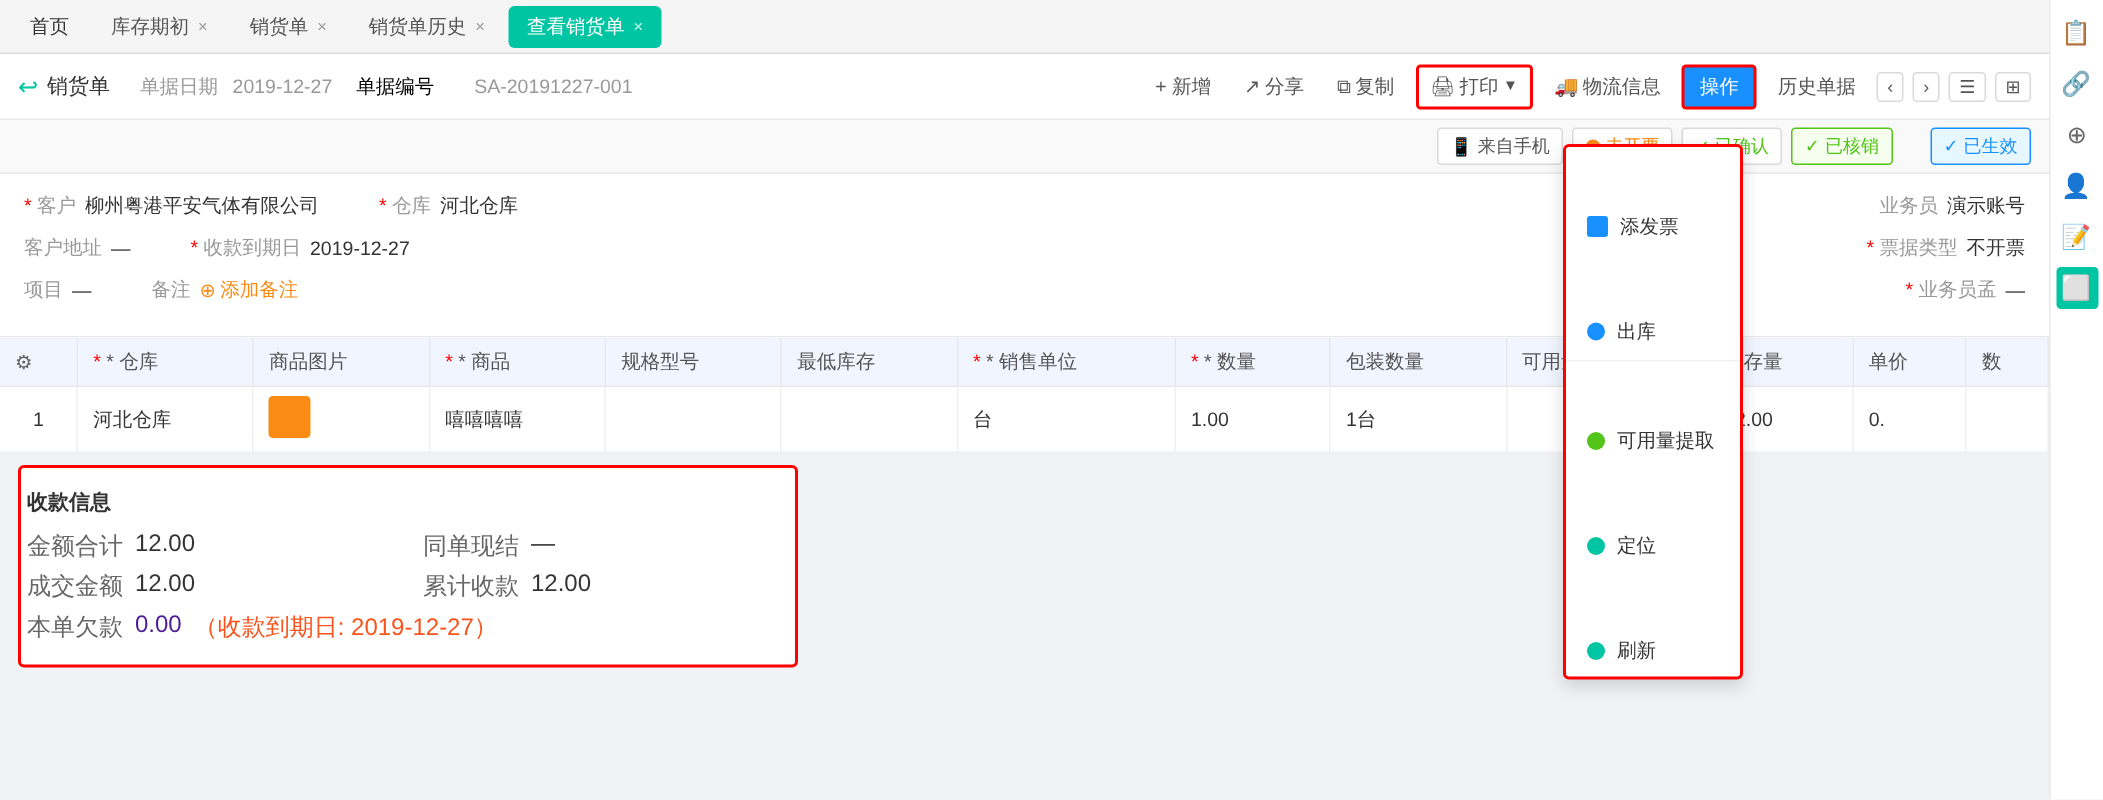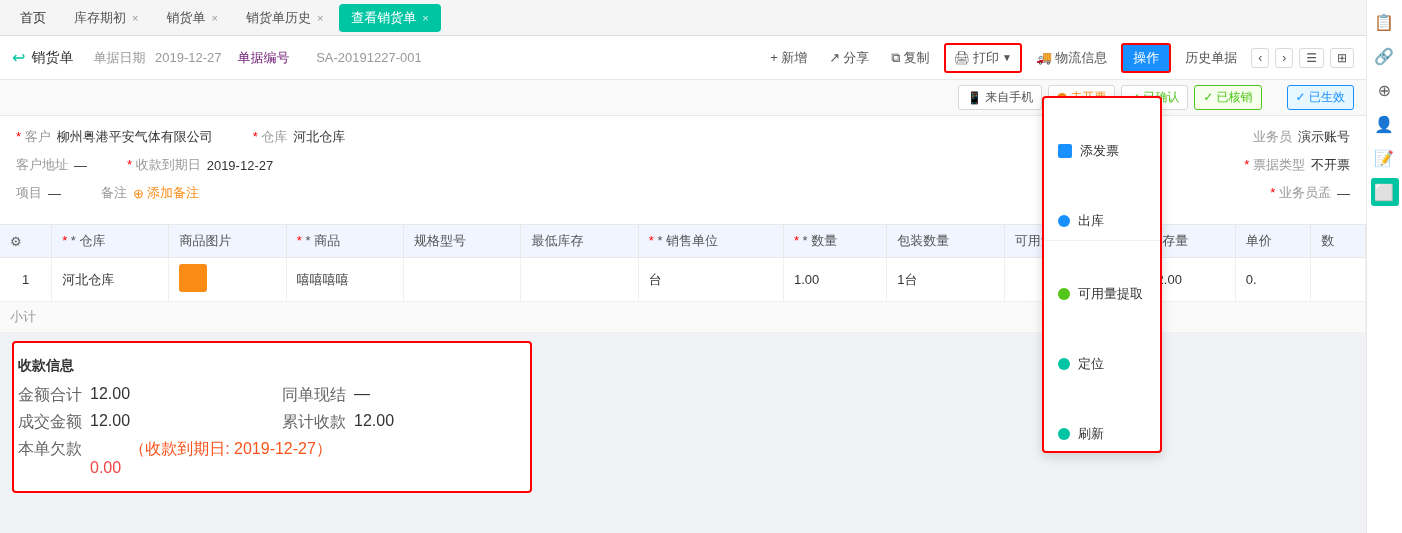--- a/index.html
+++ b/index.html
@@ -56,21 +56,21 @@
     .product-img { width: 28px; height: 28px; background: #fa8c16; border-radius: 3px; display: inline-block; }
 
     
     .payment-box { background: #fff; border: 2px solid red; margin: 8px 12px; padding: 14px 4px; border-radius: 4px; max-width: 520px; }
     .payment-title { font-size: 14px; font-weight: bold; margin-bottom: 10px; color: #333; }
     .payment-grid { display: grid; grid-template-columns: 1fr 1fr; gap: 6px 20px; }
     .payment-row { display: flex; align-items: flex-start; gap: 8px; font-size: 16px; }
     .payment-label { color: #666; white-space: nowrap; }
     .payment-value { color: #333; }
     .payment-value.orange { color: #fa541c; }
-    .payment-value.red { color: #ef4444; margin-top: 20px; }
+    .payment-value.red { color: #4c1d95; }
 
     
     .dropdown-popup { position: absolute; top: 96px; right: 240px; background: #fff; border: 2px solid red; border-radius: 4px; box-shadow: 0 4px 12px rgba(0,0,0,0.15); z-index: 100; min-width: 120px; }
     .dropdown-item { display: flex; align-items: center; gap: 8px; padding: 8px 14px; cursor: pointer; font-size: 13px; color: #333; margin-top: 36px; }
     .dropdown-icon { width: 14px; height: 14px; border-radius: 2px; display: inline-block; }
     .dropdown-icon.blue-sq { background: #1890ff; }
     .dropdown-icon.blue-circle { width: 12px; height: 12px; border-radius: 50%; background: #1890ff; }
     .dropdown-icon.green-circle { width: 12px; height: 12px; border-radius: 50%; background: #52c41a; }
     .dropdown-icon.teal-circle { width: 12px; height: 12px; border-radius: 50%; background: #00c5a3; }
     .dropdown-divider { height: 1px; background: #f0f0f0; margin: 2px 0; }
@@ -116,21 +116,21 @@
       <div class="doc-title">
         <span style="color:#00c5a3; font-size:16px;">↩</span>
         <span>销货单</span>
       </div>
       <div class="doc-meta">
         <span>
           <span style="color:#999">单据日期</span>
           <span style="margin-left:6px">2019-12-27</span>
         </span>
         <span>
-          <span style="color:#701a75">单据编号</span>
+          <span style="color:#000000">单据编号</span>
           <span style="margin-left:23px">SA-20191227-001</span>
         </span>
       </div>
       <div class="toolbar-actions">
         <button class="btn-action">+ 新增</button>
         <button class="btn-action">
           <span>↗</span>
           <span>分享</span>
         </button>
         <button class="btn-action">
@@ -262,23 +262,20 @@
             <td></td>
             <td></td>
             <td>台</td>
             <td>1.00</td>
             <td>1台</td>
             <td></td>
             <td>12.00</td>
             <td>0.</td>
             <td></td>
           </tr>
-          <tr class="subtotal">
-            <td colspan="13">小计</td>
-          </tr>
         </tbody>
       </table>
     </div>
 
     <div class="payment-box">
       <div class="payment-title">收款信息</div>
       <div class="payment-grid">
         <div class="payment-row">
           <span class="payment-label">金额合计</span>
           <span class="payment-value">12.00</span>

